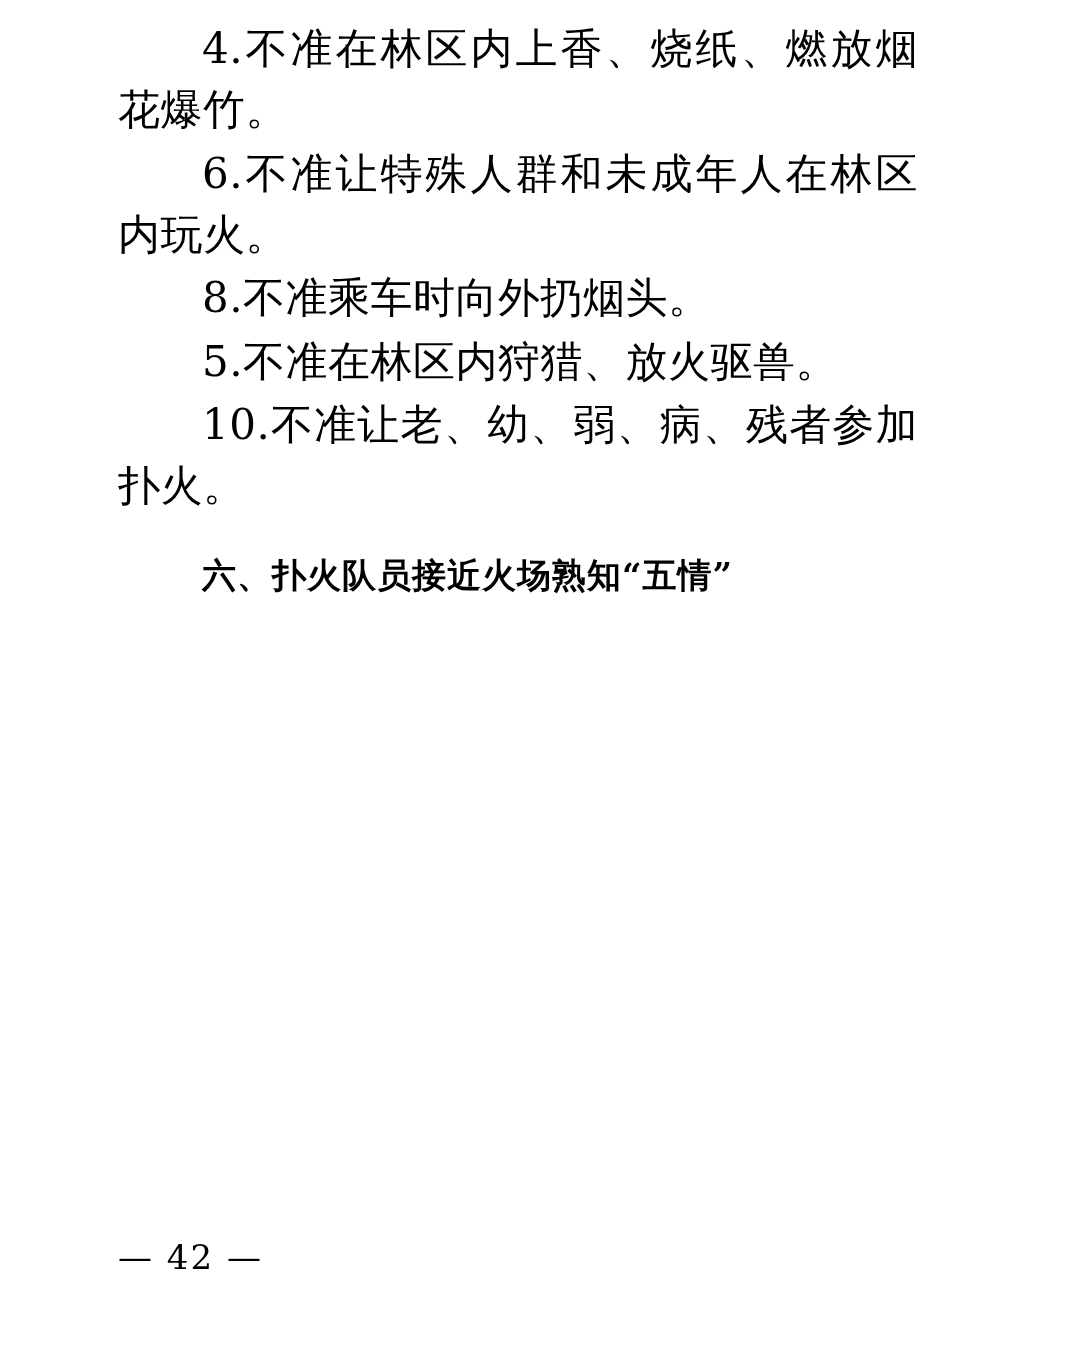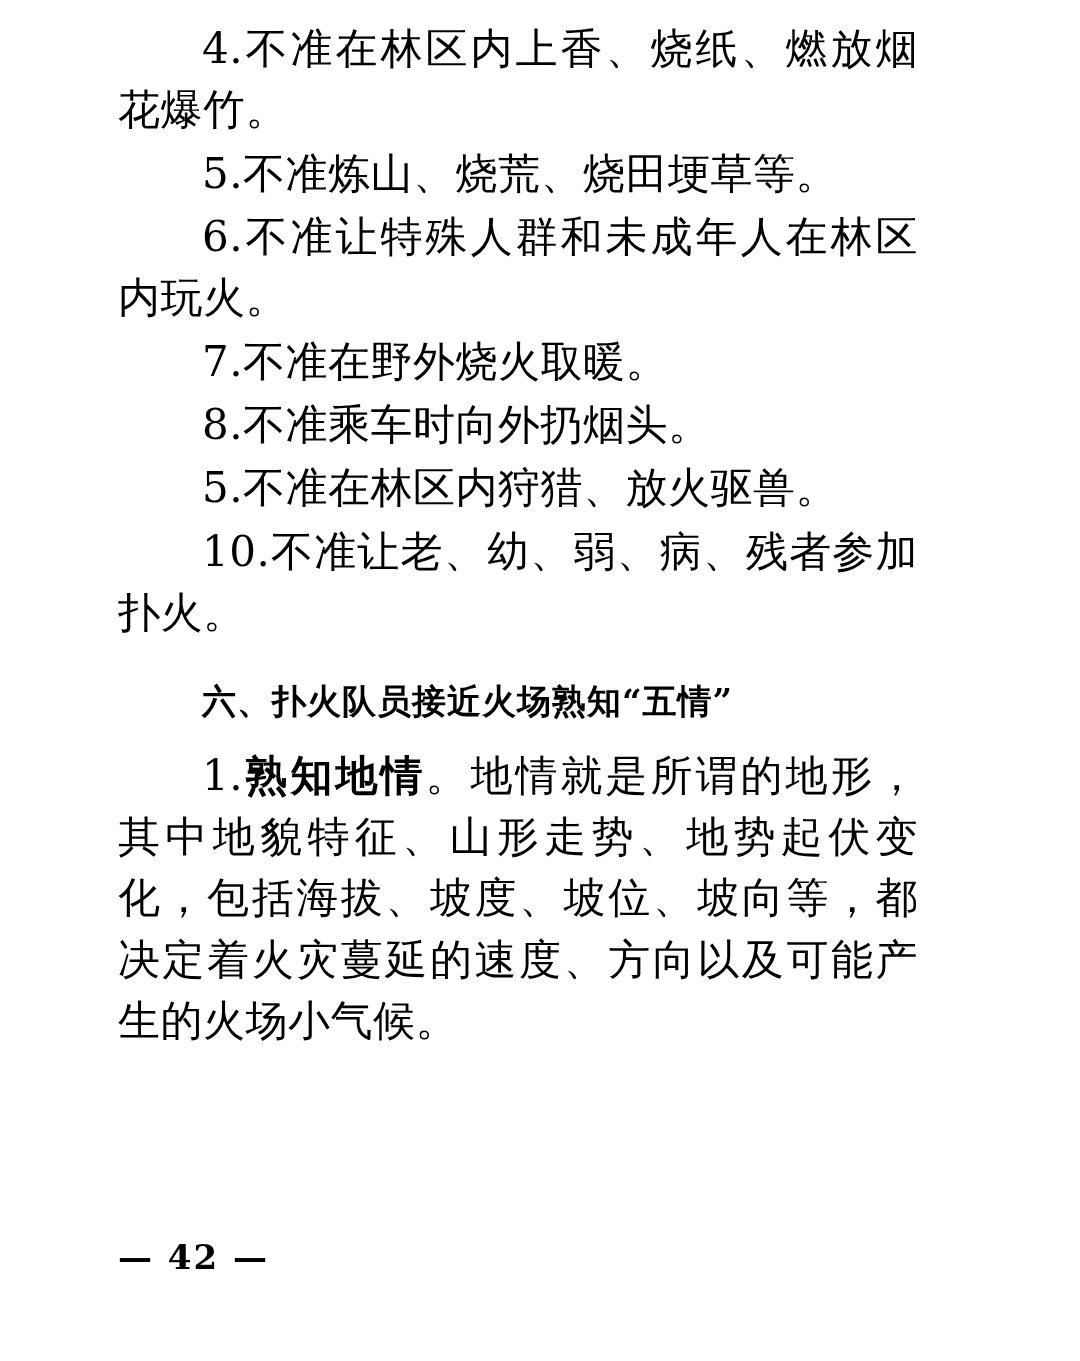--- a/index.html
+++ b/index.html
@@ -42,35 +42,31 @@
   .lead {
     font-weight: bold;
   }
   .footer {
     position: absolute;
     left: 118px;
     bottom: 84px;
     font-size: 34px;
     letter-spacing: 2px;
     color: #000;
-    font-weight: bold;
   }
 </style>
 </head>
 <body>
 
 <div class="page">
 
   <p class="para">4.不准在林区内上香、烧纸、燃放烟花爆竹。</p>
-  <p class="para">5.不准炼山、烧荒、烧田埂草等。</p>
   <p class="para">6.不准让特殊人群和未成年人在林区内玩火。</p>
-  <p class="para">7.不准在野外烧火取暖。</p>
   <p class="para">8.不准乘车时向外扔烟头。</p>
   <p class="para">5.不准在林区内狩猎、放火驱兽。</p>
   <p class="para">10.不准让老、幼、弱、病、残者参加扑火。</p>
 
   <h2 class="heading">六、扑火队员接近火场熟知“五情”</h2>
 
-  <p class="para"><span>1.</span><span class="lead">熟知地情</span><span>。地情就是所谓的地形，其中地貌特征、山形走势、地势起伏变化，包括海拔、坡度、坡位、坡向等，都决定着火灾蔓延的速度、方向以及可能产生的火场小气候。</span></p>
 
 
   <div class="footer">— 42 —</div>
 </div>
 
 </body></html>

